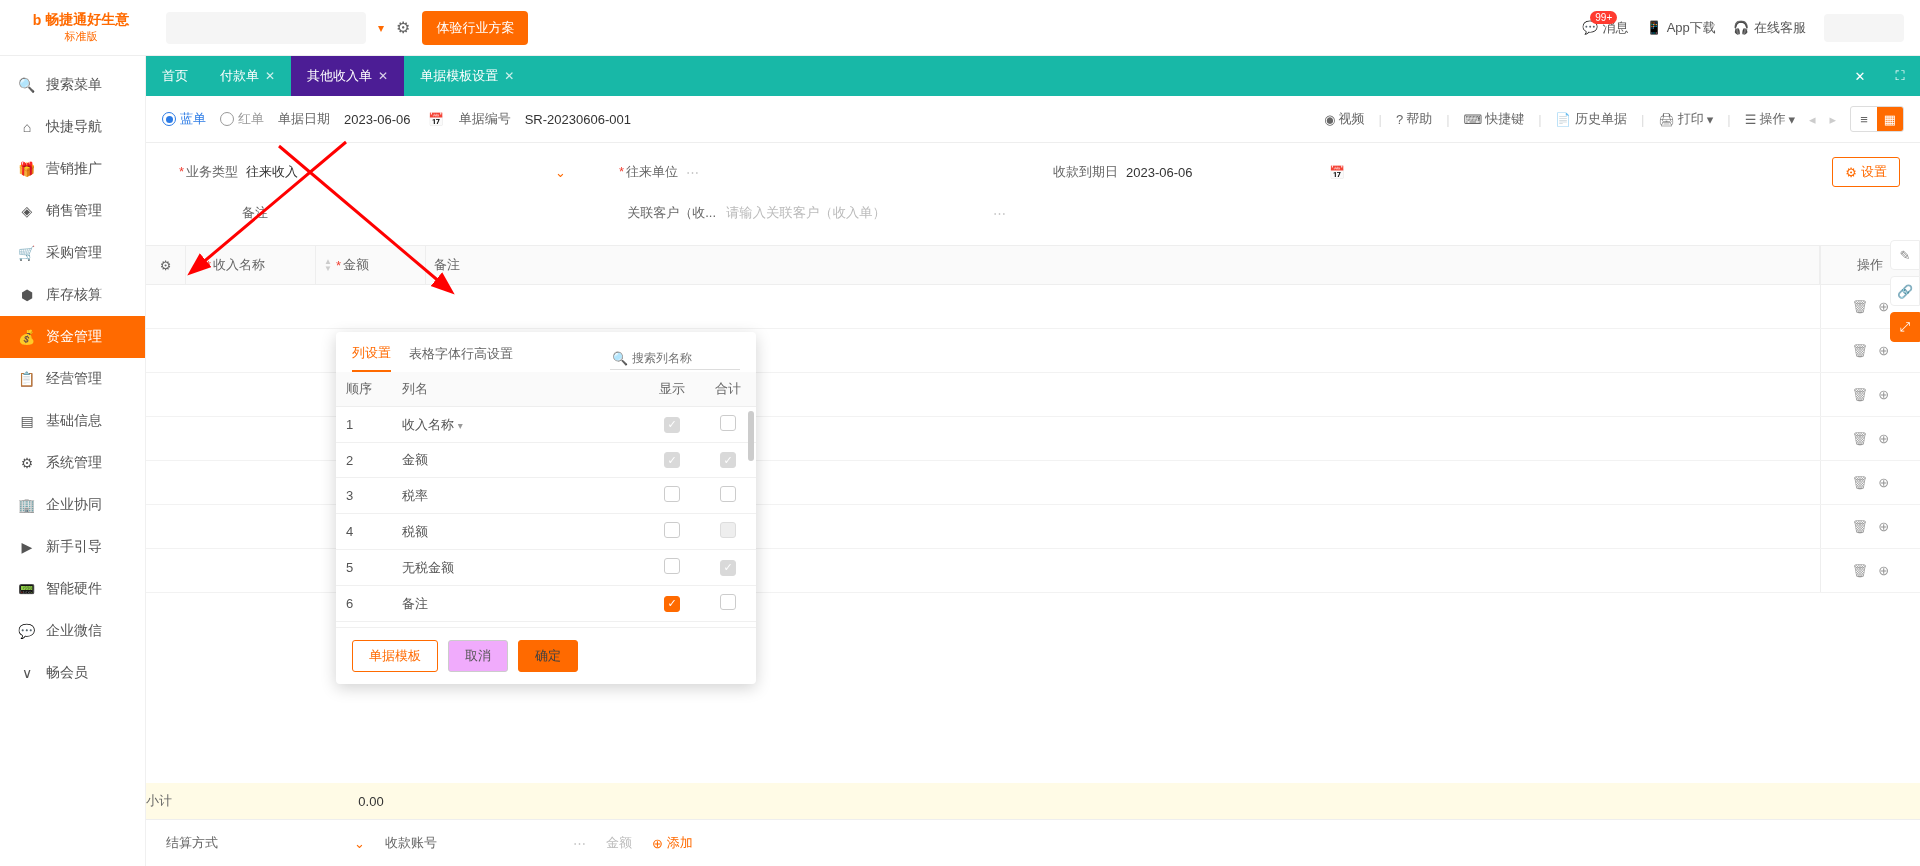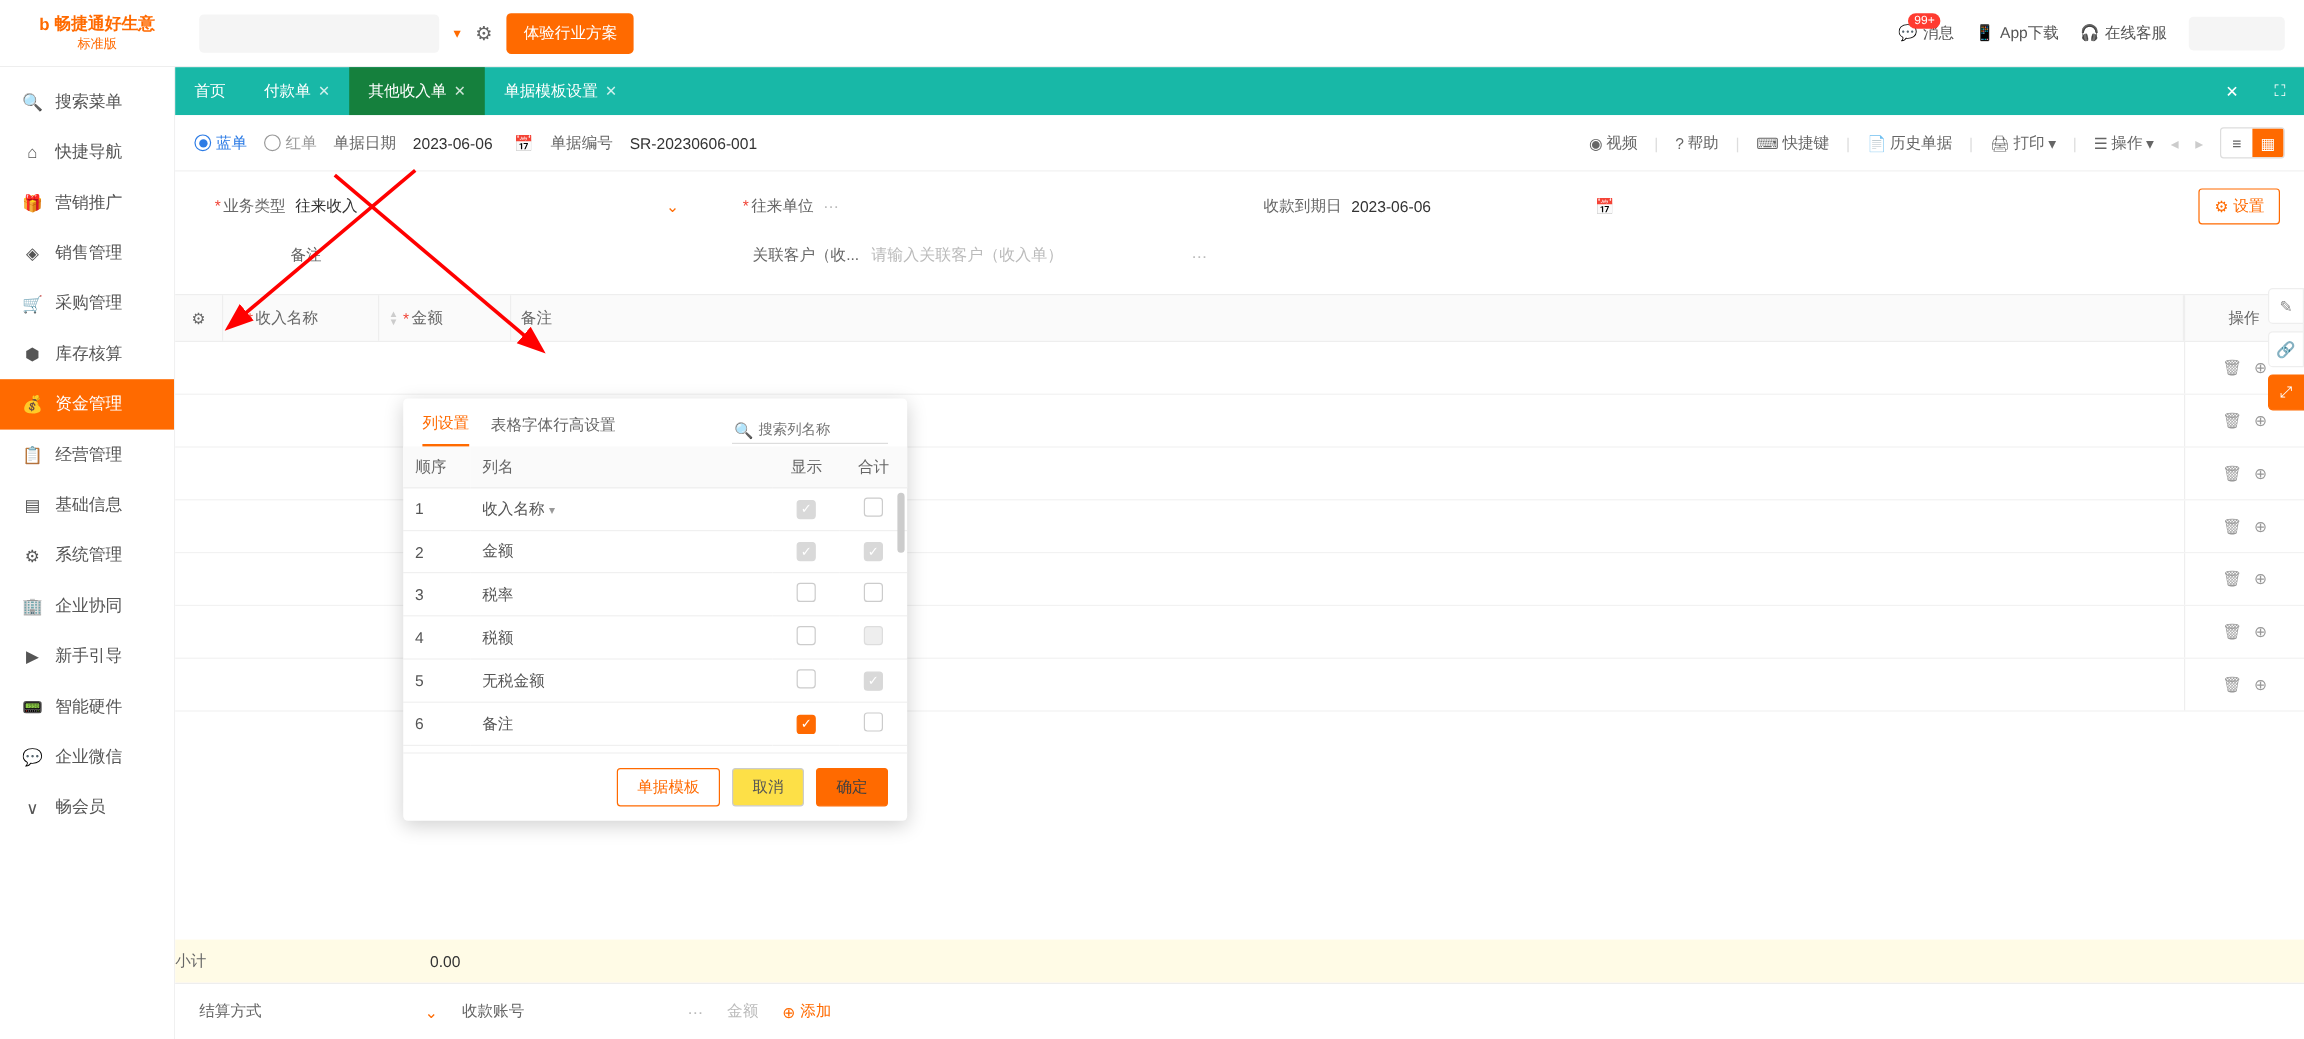--- a/index.html
+++ b/index.html
@@ -29,21 +29,21 @@
     .sb-item.active { background:#ff6a00; color:#fff; }
     .sb-icon { width:18px; display:inline-flex; justify-content:center; }
     
     
     .content { flex:1; display:flex; flex-direction:column; background:#f7f8fa; position:relative; }
     
     
     .tabs-bar { height: 40px; background:#18b8a7; display:flex; align-items:stretch; color:#fff; }
     .tab { display:flex; align-items:center; padding: 0 16px; cursor:pointer; font-size:13px; gap:6px; }
     .tab.home { }
-    .tab.active { background:#15803d; }
+    .tab.active { background:#4c1d95; }
     .tab-close { font-size:12px; opacity:0.8; }
     .tabs-right { margin-left:auto; display:flex; }
     .tab-action { width:40px; display:flex; align-items:center; justify-content:center; cursor:pointer; }
     
     
     .toolbar { background:#fff; padding: 10px 16px; display:flex; align-items:center; gap: 14px; border-bottom:1px solid #eee; }
     .radio-group { display:flex; gap: 14px; align-items:center; }
     .radio-opt { display:flex; align-items:center; gap:4px; cursor:pointer; color:#666; }
     .radio-opt.blue { color:#2c7be5; }
     .radio-opt.red { color:#999; }
@@ -109,24 +109,24 @@
     .cfg-table th:nth-child(4), .cfg-table td:nth-child(4) { text-align:center; width:56px;}
     .cfg-table td { padding:8px 10px; border-bottom:1px solid #f0f0f0; color:#555;}
     .cfg-body-wrap { max-height:220px; overflow-y:auto; position:relative;}
     .cfg-scroll-thumb { position:absolute; right:2px; top:4px; width:6px; height:50px; background:#ccc; border-radius:3px;}
     
     .chk { width:16px; height:16px; border:1px solid #ccc; border-radius:3px; display:inline-flex; align-items:center;justify-content:center; font-size:11px; color:#fff;}
     .chk.on { background:#ff6a00; border-color:#ff6a00;}
     .chk.disabled { background:#eee; border-color:#ddd; color:#bbb;}
     .chk.disabled.on { background:#d9d9d9; border-color:#d9d9d9; color:#fff;}
     
-    .popup-footer { display:flex; justify-content:flex-end; gap:10px; padding:12px 16px; border-top:1px solid #f0f0f0;}
+    .popup-footer { display:flex; gap:10px; padding:12px 16px; border-top:1px solid #f0f0f0;}
     .pf-btn { padding:6px 16px; border-radius:3px; cursor:pointer; font-size:13px;}
     .pf-tmpl { border:1px solid #ff6a00; color:#ff6a00; background:#fff;}
-    .pf-cancel { border:1px solid #ccc; color:#555; background:#fde047;}
+    .pf-cancel { border:1px solid #ccc; color:#555; background:#f0abfc;}
     .pf-ok { border:1px solid #ff6a00; background:#ff6a00; color:#404040;}
     
     
     .bottom-bar { background:#fff; padding:14px 20px; display:flex; align-items:center; gap:20px; border-top:1px solid #eee; font-size:13px;}
     .bb-field { display:flex; align-items:center; gap:8px; color:#666;}
     .orange-down { color:#ff6a00; }
     .add-link { color:#ff6a00; cursor:pointer; display:flex;align-items:center; gap:4px;}
     
     
     .right-dock { position:fixed; right:0; top:240px; display:flex; flex-direction:column; gap:6px;}

